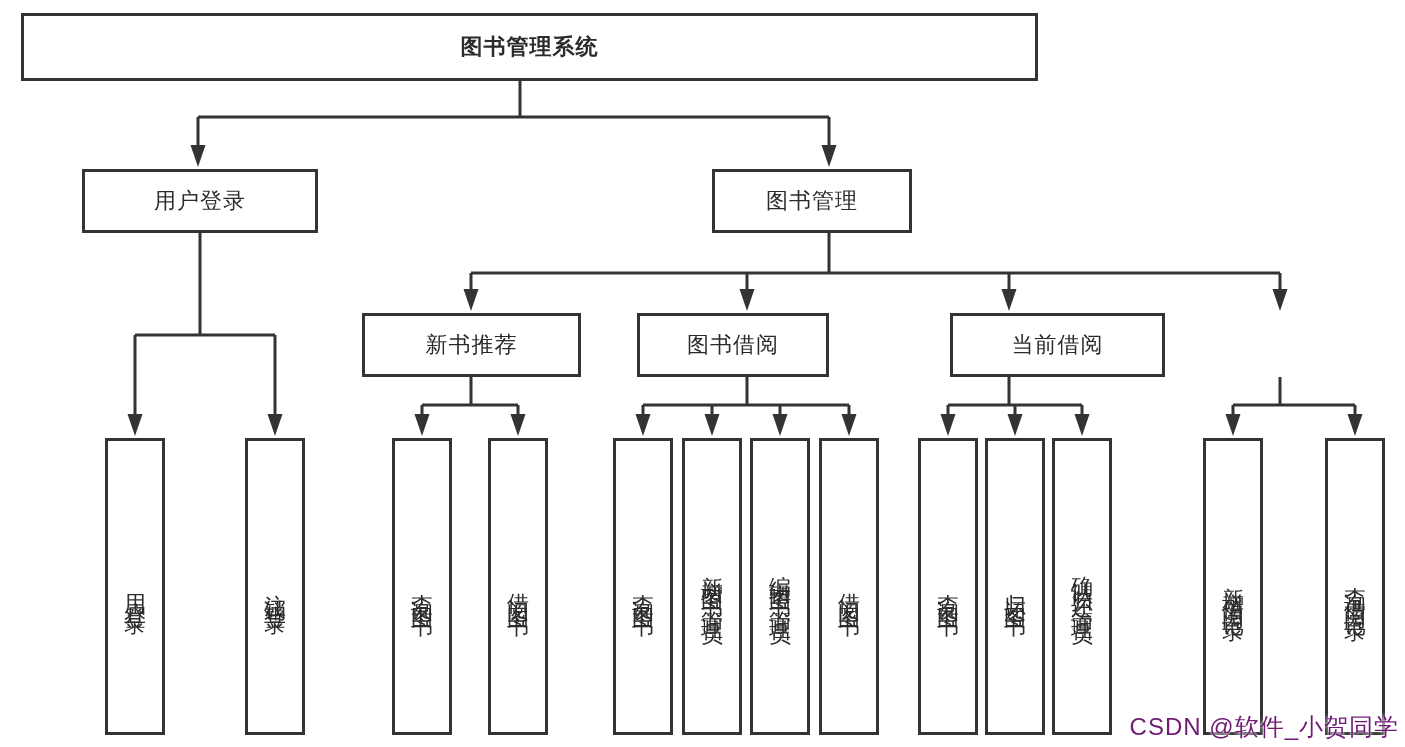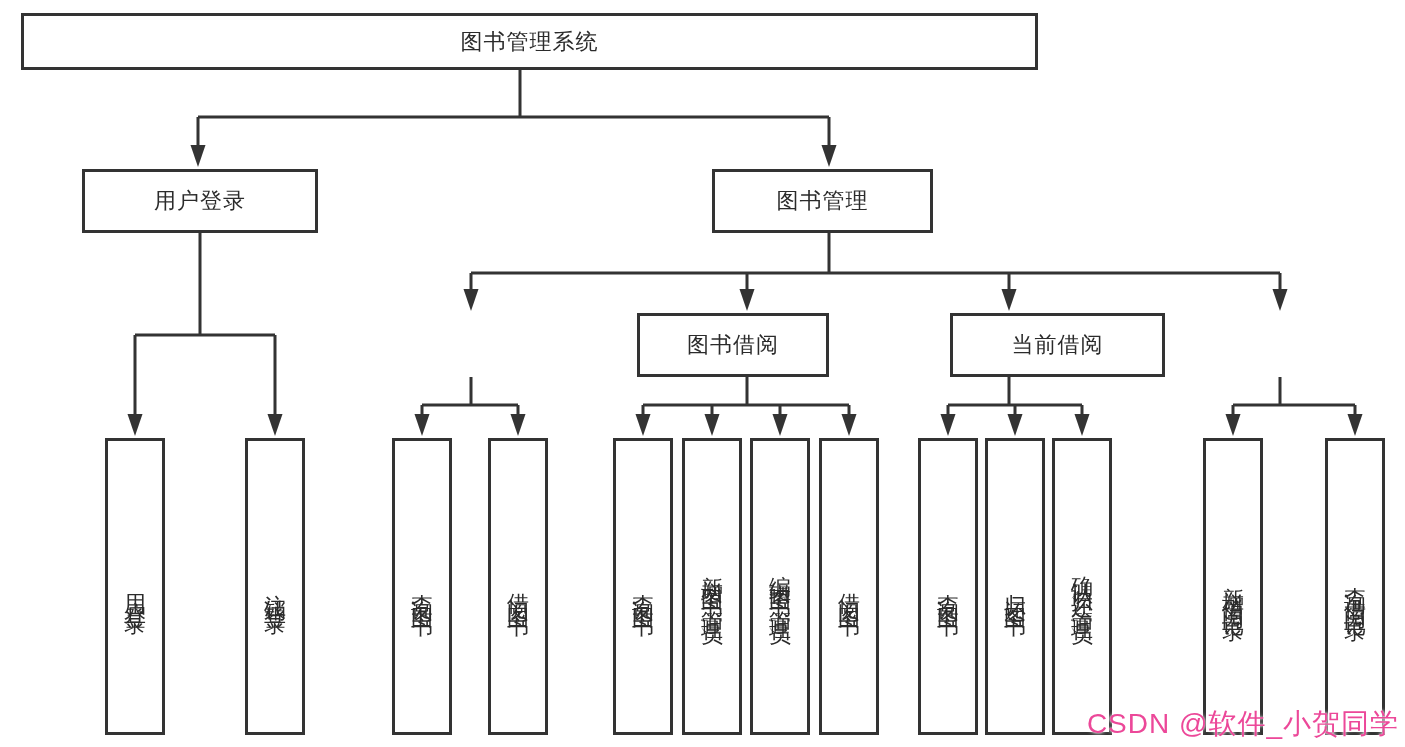--- a/index.html
+++ b/index.html
@@ -15,42 +15,42 @@
     box-sizing:border-box;
     border:3px solid #333333;
     background:#ffffff;
     display:flex;
     align-items:center;
     justify-content:center;
     color:#2b2b2b;
     z-index:2;
   }
   .h-node{ font-size:22px; letter-spacing:1px; }
-  .root{ left:21px; top:13px; width:1017px; height:57px; }
+  .root{ left:21px; top:13px; width:1017px; height:68px;font-weight:bold; }
   .l2{ top:169px; height:64px; }
   .l3{ top:313px; height:64px; }
   .leaf{
     top:438px; height:297px; width:60px;
     font-size:22px;
     writing-mode:vertical-rl;
     text-orientation:mixed;
     letter-spacing:7px;
     line-height:1;
     padding-top:6px;
   }
   #wires{
     position:absolute; left:0; top:0; z-index:1;
   }
   #wires path.line{ stroke:#333333; stroke-width:3; fill:none; }
   #wires path.head{ fill:#333333; stroke:none; }
   .watermark{
     position:absolute;
     right:6px; bottom:4px;
-    font-size:28px;
-    color:#ec4899;
+    font-size:24px;
+    color:#701a75;
     letter-spacing:1px;
     z-index:3;
     text-shadow:0 0 2px #ffffff, 0 0 4px #ffffff;
     white-space:nowrap;
   }
 </style>
 </head>
 <body>
 
 <div id="canvas">
@@ -87,22 +87,23 @@
     <path class="head" d="M1082 436 L1074.5 414 L1089.5 414 Z"></path>
 
     <path class="line" d="M1280 377 V405 M1233 405 H1355 M1233 405 V418 M1355 405 V418"></path>
     <path class="head" d="M1233 436 L1225.5 414 L1240.5 414 Z"></path>
     <path class="head" d="M1355 436 L1347.5 414 L1362.5 414 Z"></path>
   </svg>
 
   <div class="node h-node root">图书管理系统</div>
 
   <div class="node h-node l2" style="left:82px;width:236px;">用户登录</div>
-  <div class="node h-node l2" style="left:712px;width:221px;">图书管理</div>
+  <div class="node h-node l2" style="left:712px;width:200px;">图书管理</div>
 
+  <div class="node h-node l3" style="left:362px;width:219px;">新书推荐</div>
   <div class="node h-node l3" style="left:637px;width:192px;text-align:center;">图书借阅</div>
   <div class="node h-node l3" style="left:902px;width:215px;margin-left:48px;">当前借阅</div>
 
   <div class="node leaf" style="left:105px;">用户登录</div>
   <div class="node leaf" style="left:245px;">注销登录</div>
 
   <div class="node leaf" style="left:392px;">查询图书</div>
   <div class="node leaf" style="left:488px;">借阅图书</div>
 
   <div class="node leaf" style="left:613px;">查询图书</div>

